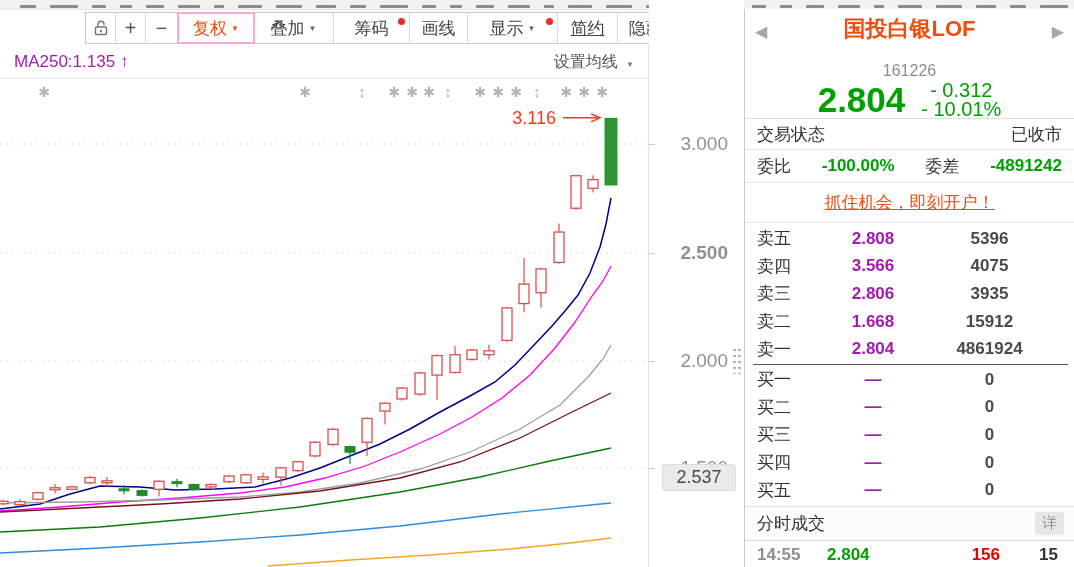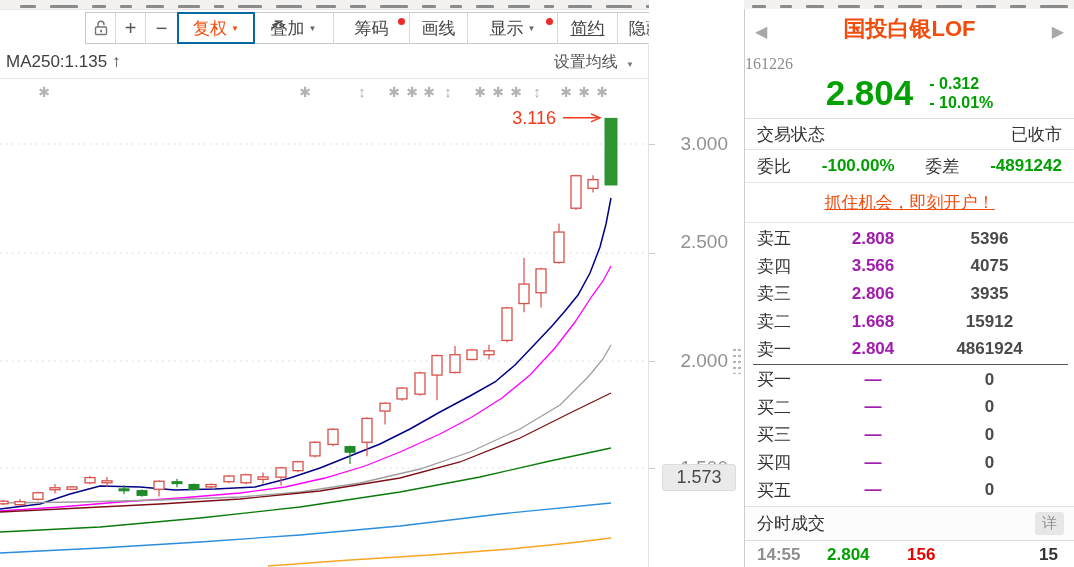--- a/index.html
+++ b/index.html
@@ -11,30 +11,30 @@
   .top-strip{position:absolute;left:0;top:0;width:1074px;height:9px;background:#f2f1ef;
     border-bottom:1px solid #e8e7e5;overflow:hidden;}
   .top-strip .frag{position:absolute;top:5px;height:3px;background:#8b8b8b;border-radius:1px;}
 
   
   .toolbar{position:absolute;left:85px;top:12px;height:32px;display:flex;
     border:1px solid #c9c9c9;background:#fff;box-sizing:border-box;}
   .tb-btn{position:relative;display:flex;align-items:center;justify-content:center;
     font-size:17px;color:#444;border-right:1px solid #d8d8d8;box-sizing:border-box;cursor:pointer;}
   .tb-btn:last-child{border-right:none;}
-  .tb-btn.active{border:2px solid #0369a1;color:#f14c0c;margin:-1px;z-index:2;}
+  .tb-btn.active{border:2px solid #f9a8d4;color:#f14c0c;margin:-1px;z-index:2;}
   .tb-caret{font-size:8px;margin-left:4px;color:#666;}
   .tb-btn.active .tb-caret{color:#f14c0c;}
   .tb-dot{position:absolute;top:5px;right:4px;width:7px;height:7px;border-radius:50%;background:#ee2b2b;}
   .tb-sign{font-size:20px;color:#555;}
   .tb-chev{font-size:8px;letter-spacing:-1px;margin-left:3px;color:#555;}
 
   
   .chart-info{position:absolute;left:0;top:45px;width:648px;height:33px;border-bottom:1px solid #e6e6e6;}
-  .ma-label{position:absolute;left:6px;top:7px;font-size:17px;color:#404040;}
+  .ma-label{position:absolute;left:14px;top:7px;font-size:17px;color:#a21caf;}
   .ma-settings{position:absolute;right:14px;top:7px;font-size:16px;color:#555;cursor:pointer;}
   .ma-settings .tb-caret{color:#777;}
 
   
   #chart-svg{position:absolute;left:0;top:0;width:648px;height:567px;}
   .chart-right-border{position:absolute;left:648px;top:45px;width:1px;height:522px;background:#e3e3e3;}
 
   
   .axis-col{position:absolute;left:649px;top:0;width:95px;height:567px;background:#fff;}
   .axis-lab{position:absolute;right:16px;width:76px;text-align:right;font-size:19px;color:#919191;}
@@ -45,24 +45,24 @@
   .splitter{position:absolute;left:731px;top:346px;width:10px;height:28px;cursor:col-resize;
     background-image:radial-gradient(#b4b4b4 1.1px,transparent 1.3px);background-size:5px 6px;background-position:1px 1px;}
 
   
   .panel{position:absolute;left:744px;top:9px;width:330px;height:558px;border-left:1px solid #ccc;
     background:#fff;box-sizing:border-box;overflow:hidden;}
   .p-header{position:relative;height:109px;border-bottom:1px solid #ddd;}
   .nav-arrow{position:absolute;top:13px;font-size:16px;color:#a8a8a8;cursor:pointer;}
   .nav-prev{left:10px;} .nav-next{right:10px;}
   .p-title{text-align:center;padding-top:5px;font-size:22px;font-weight:700;color:#f14c0c;}
-  .p-code{font-size:16px;color:#8d8d8d;margin-top:11px;font-family:Liberation Serif, serif;}
+  .p-code{text-align:center;font-size:16px;color:#8d8d8d;margin-top:18px;}
   .p-priceline{display:flex;justify-content:center;align-items:center;gap:16px;margin-top:0px;}
   .p-price{font-size:35px;font-weight:700;color:#00a000;line-height:40px;}
-  .p-chg{font-size:16px;font-weight:700;color:#00a000;line-height:19px;text-align:left;}
+  .p-chg{font-size:20px;font-weight:400;color:#00a000;line-height:19px;text-align:center;}
 
   .p-row{display:flex;justify-content:space-between;align-items:center;
     padding:0 12px;border-bottom:1px solid #e4e4e4;font-size:17px;color:#333;}
   .row-status{height:30px;}
   .row-weibi{height:32px;}
   .gval{color:#00a000;font-weight:700;}
   .row-promo{height:39px;justify-content:center;border-bottom:1px solid #e4e4e4;}
   .promo-link{color:#f14c0c;font-size:17px;text-decoration:underline;cursor:pointer;}
 
   .book{padding-top:2px;}
@@ -72,21 +72,21 @@
   .book-row .bv{flex:1;text-align:center;padding-right:20px;color:#4a4a4a;font-weight:700;}
   .book-div{height:0;border-bottom:1px solid #555;margin:1px 6px 1px 8px;}
   .book-end{height:0;border-bottom:1px solid #e0e0e0;margin-top:2px;}
 
   .tape-head{display:flex;justify-content:space-between;align-items:center;height:33px;
     padding:0 10px 0 12px;font-size:17px;color:#333;border-bottom:1px solid #ddd;background:#fcfcfc;}
   .detail-btn{background:#e7e7e7;color:#909090;font-size:15px;padding:2px 7px;border-radius:3px;cursor:pointer;}
   .tape-row{display:flex;align-items:center;height:28px;font-size:17px;font-weight:700;}
   .tape-row .tt{width:70px;padding-left:12px;color:#8f8f8f;}
   .tape-row .tp{width:80px;text-align:left;color:#00a000;}
-  .tape-row .tv{flex:1;color:#e60000;}
+  .tape-row .tv{flex:1;text-align:right;color:#e60000;}
   .tape-row .tn{width:58px;text-align:right;padding-right:16px;color:#333;}
 
   .icon-svg{display:block;}
 </style>
 </head>
 <body>
 <div id="app">
 
 <div class="top-strip" id="top-strip">
       <div class="frag" style="left: 20px; width: 16px;"></div>
@@ -278,23 +278,23 @@
       <rect x="604.5" y="117.86279999999998" width="13" height="67.61040000000004" fill="#2e9533"></rect>
       <text x="556" y="124" font-size="18" fill="#f2391c" text-anchor="end">3.116</text>
       <line x1="563" y1="117.86279999999998" x2="598" y2="117.86279999999998" stroke="#f2391c" stroke-width="1.5"></line>
       <path d="M591 113.86279999999998 L600 117.86279999999998 L591 121.86279999999998" fill="none" stroke="#f2391c" stroke-width="1.5"></path>
     </svg>
 <div class="chart-right-border"></div>
 
 <div class="axis-col" id="axis-col">
       <div class="axis-lab" style="top: 457px;">1.500</div>
       <div class="axis-lab" style="top: 350px;">2.000</div>
-      <div class="axis-lab" style="top: 231px;">2.500</div>
+      <div class="axis-lab" style="top: 242px; font-weight: bold;">2.500</div>
       <div class="axis-lab" style="top: 133px;">3.000</div>
-  <div class="axis-badge">1.573</div>
+  <div class="axis-badge">2.537</div>
 <div class="axis-tick" style="top: 144px;"></div>
       <div class="axis-tick" style="top: 253px;"></div>
       <div class="axis-tick" style="top: 361px;"></div>
       <div class="axis-tick" style="top: 468px;"></div>
     </div>
 
 <div class="splitter"></div>
 
 <div class="panel">
   <div class="p-header">

